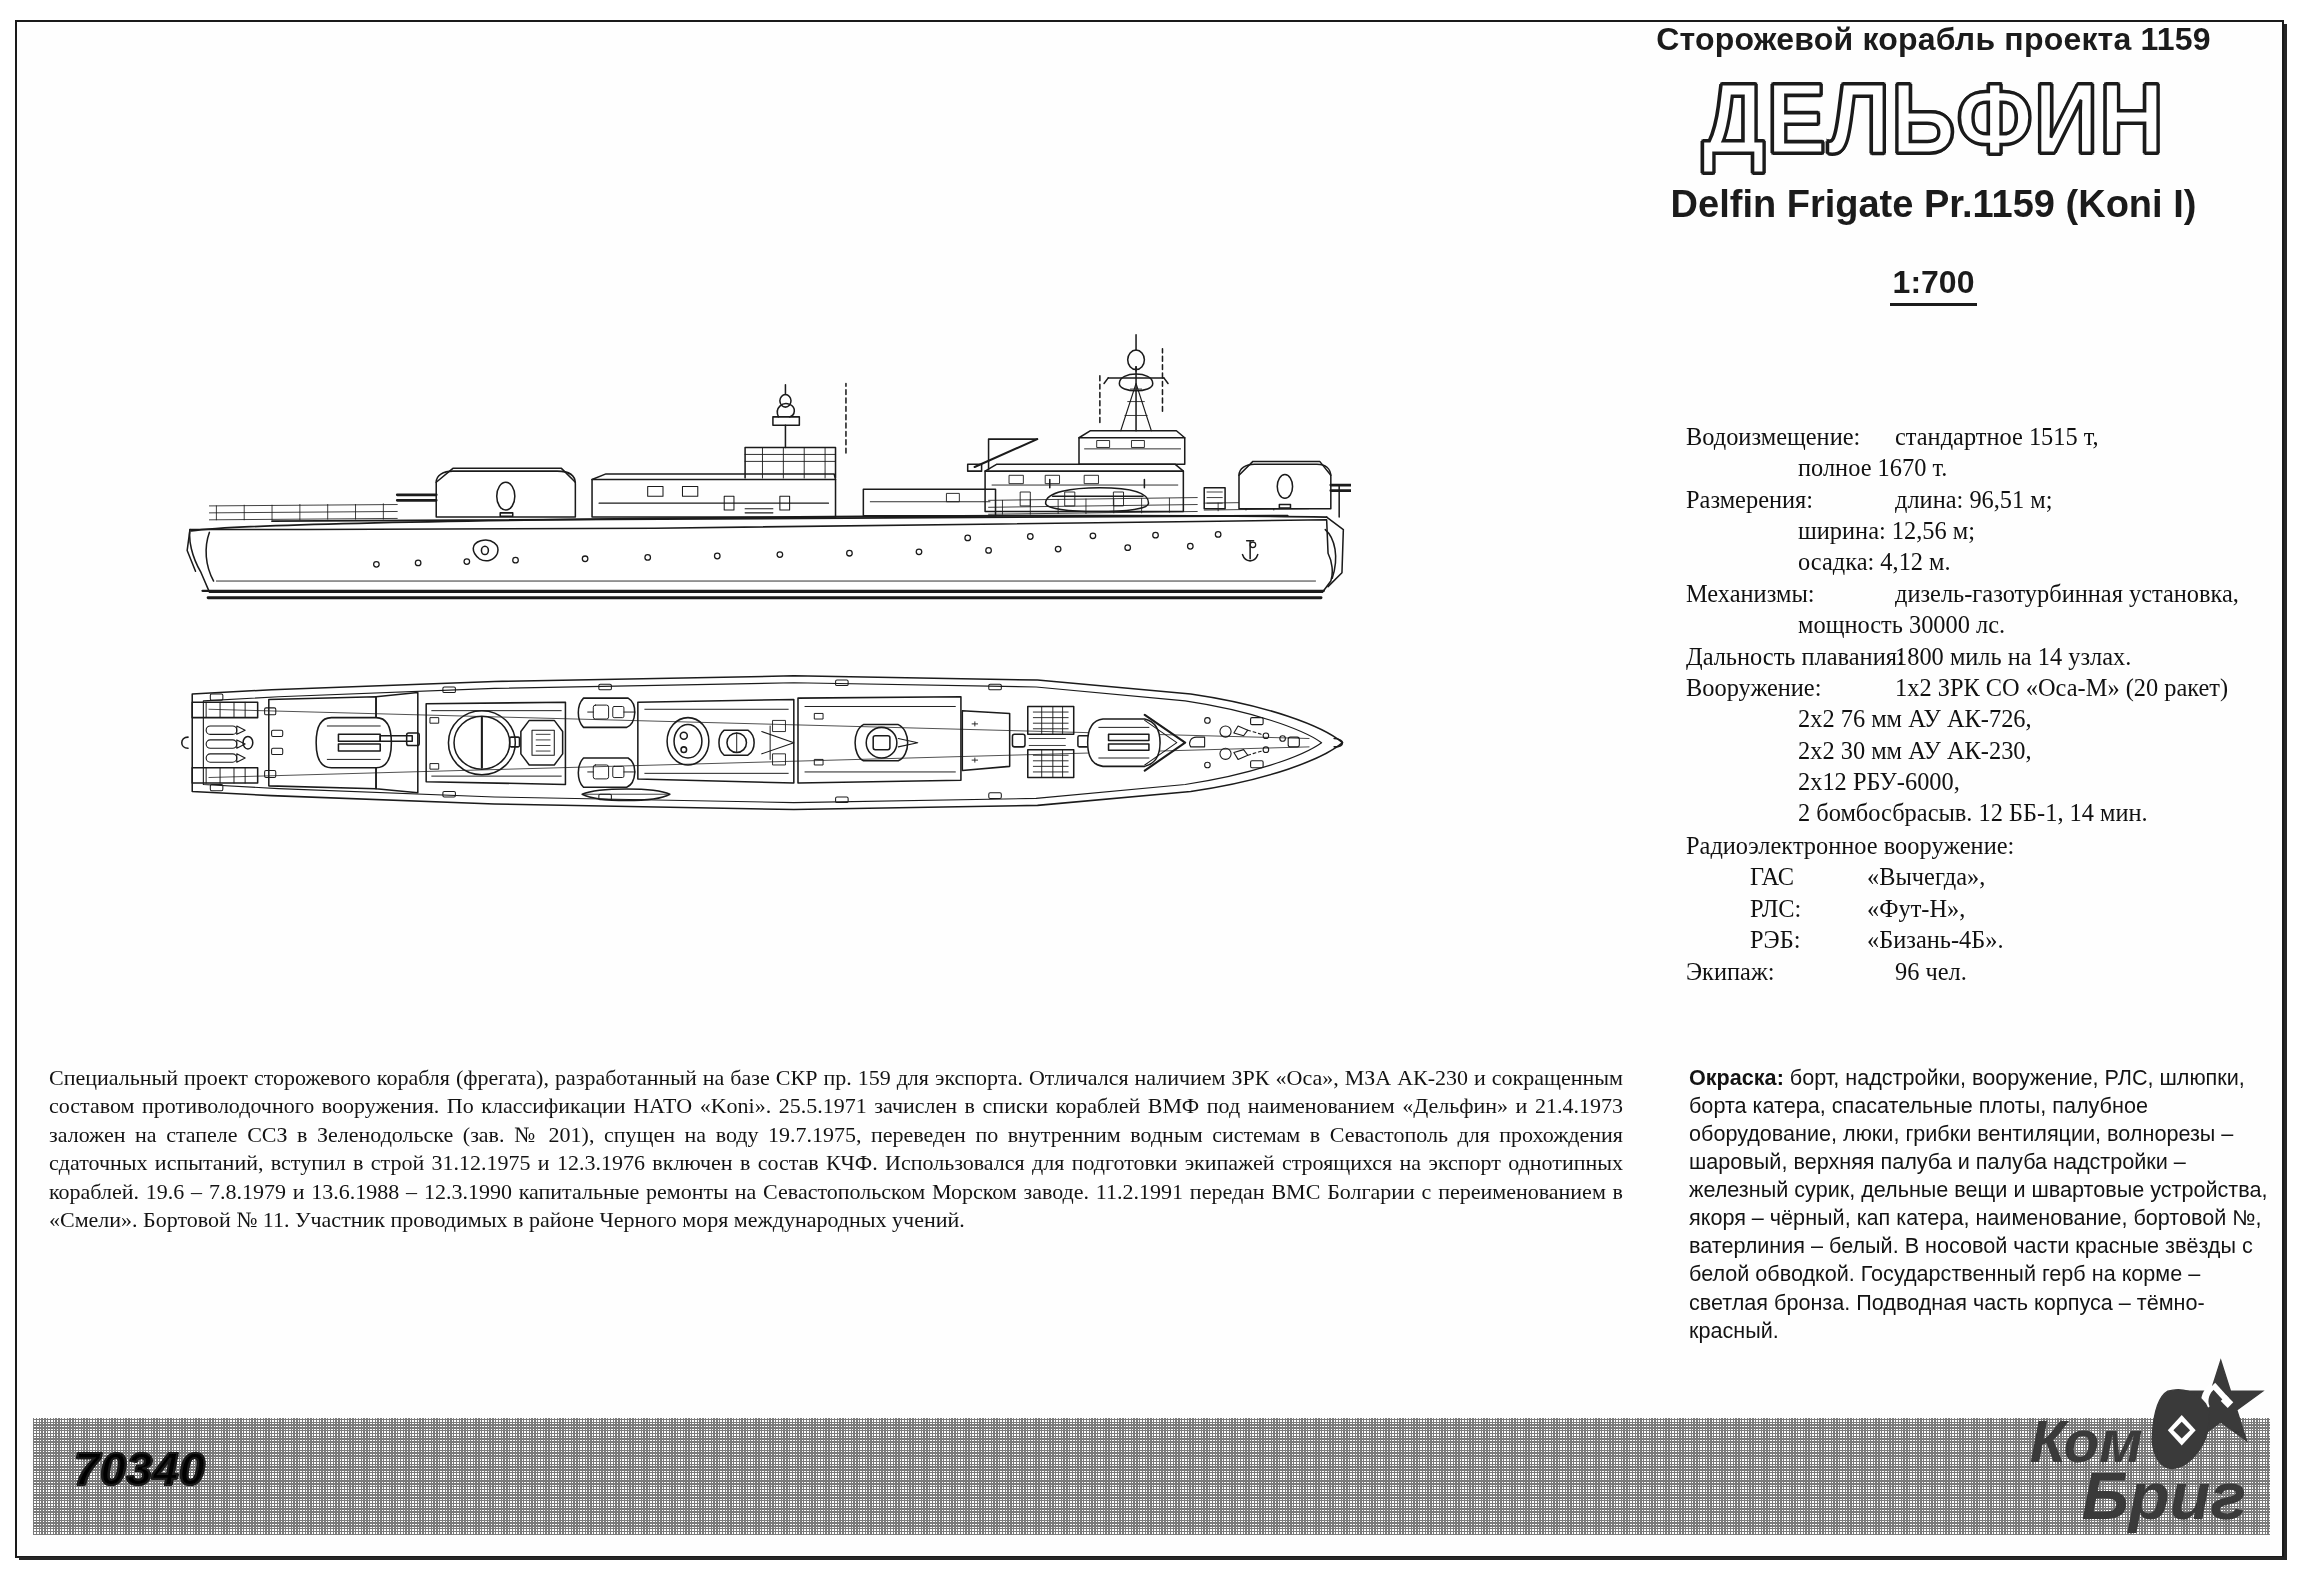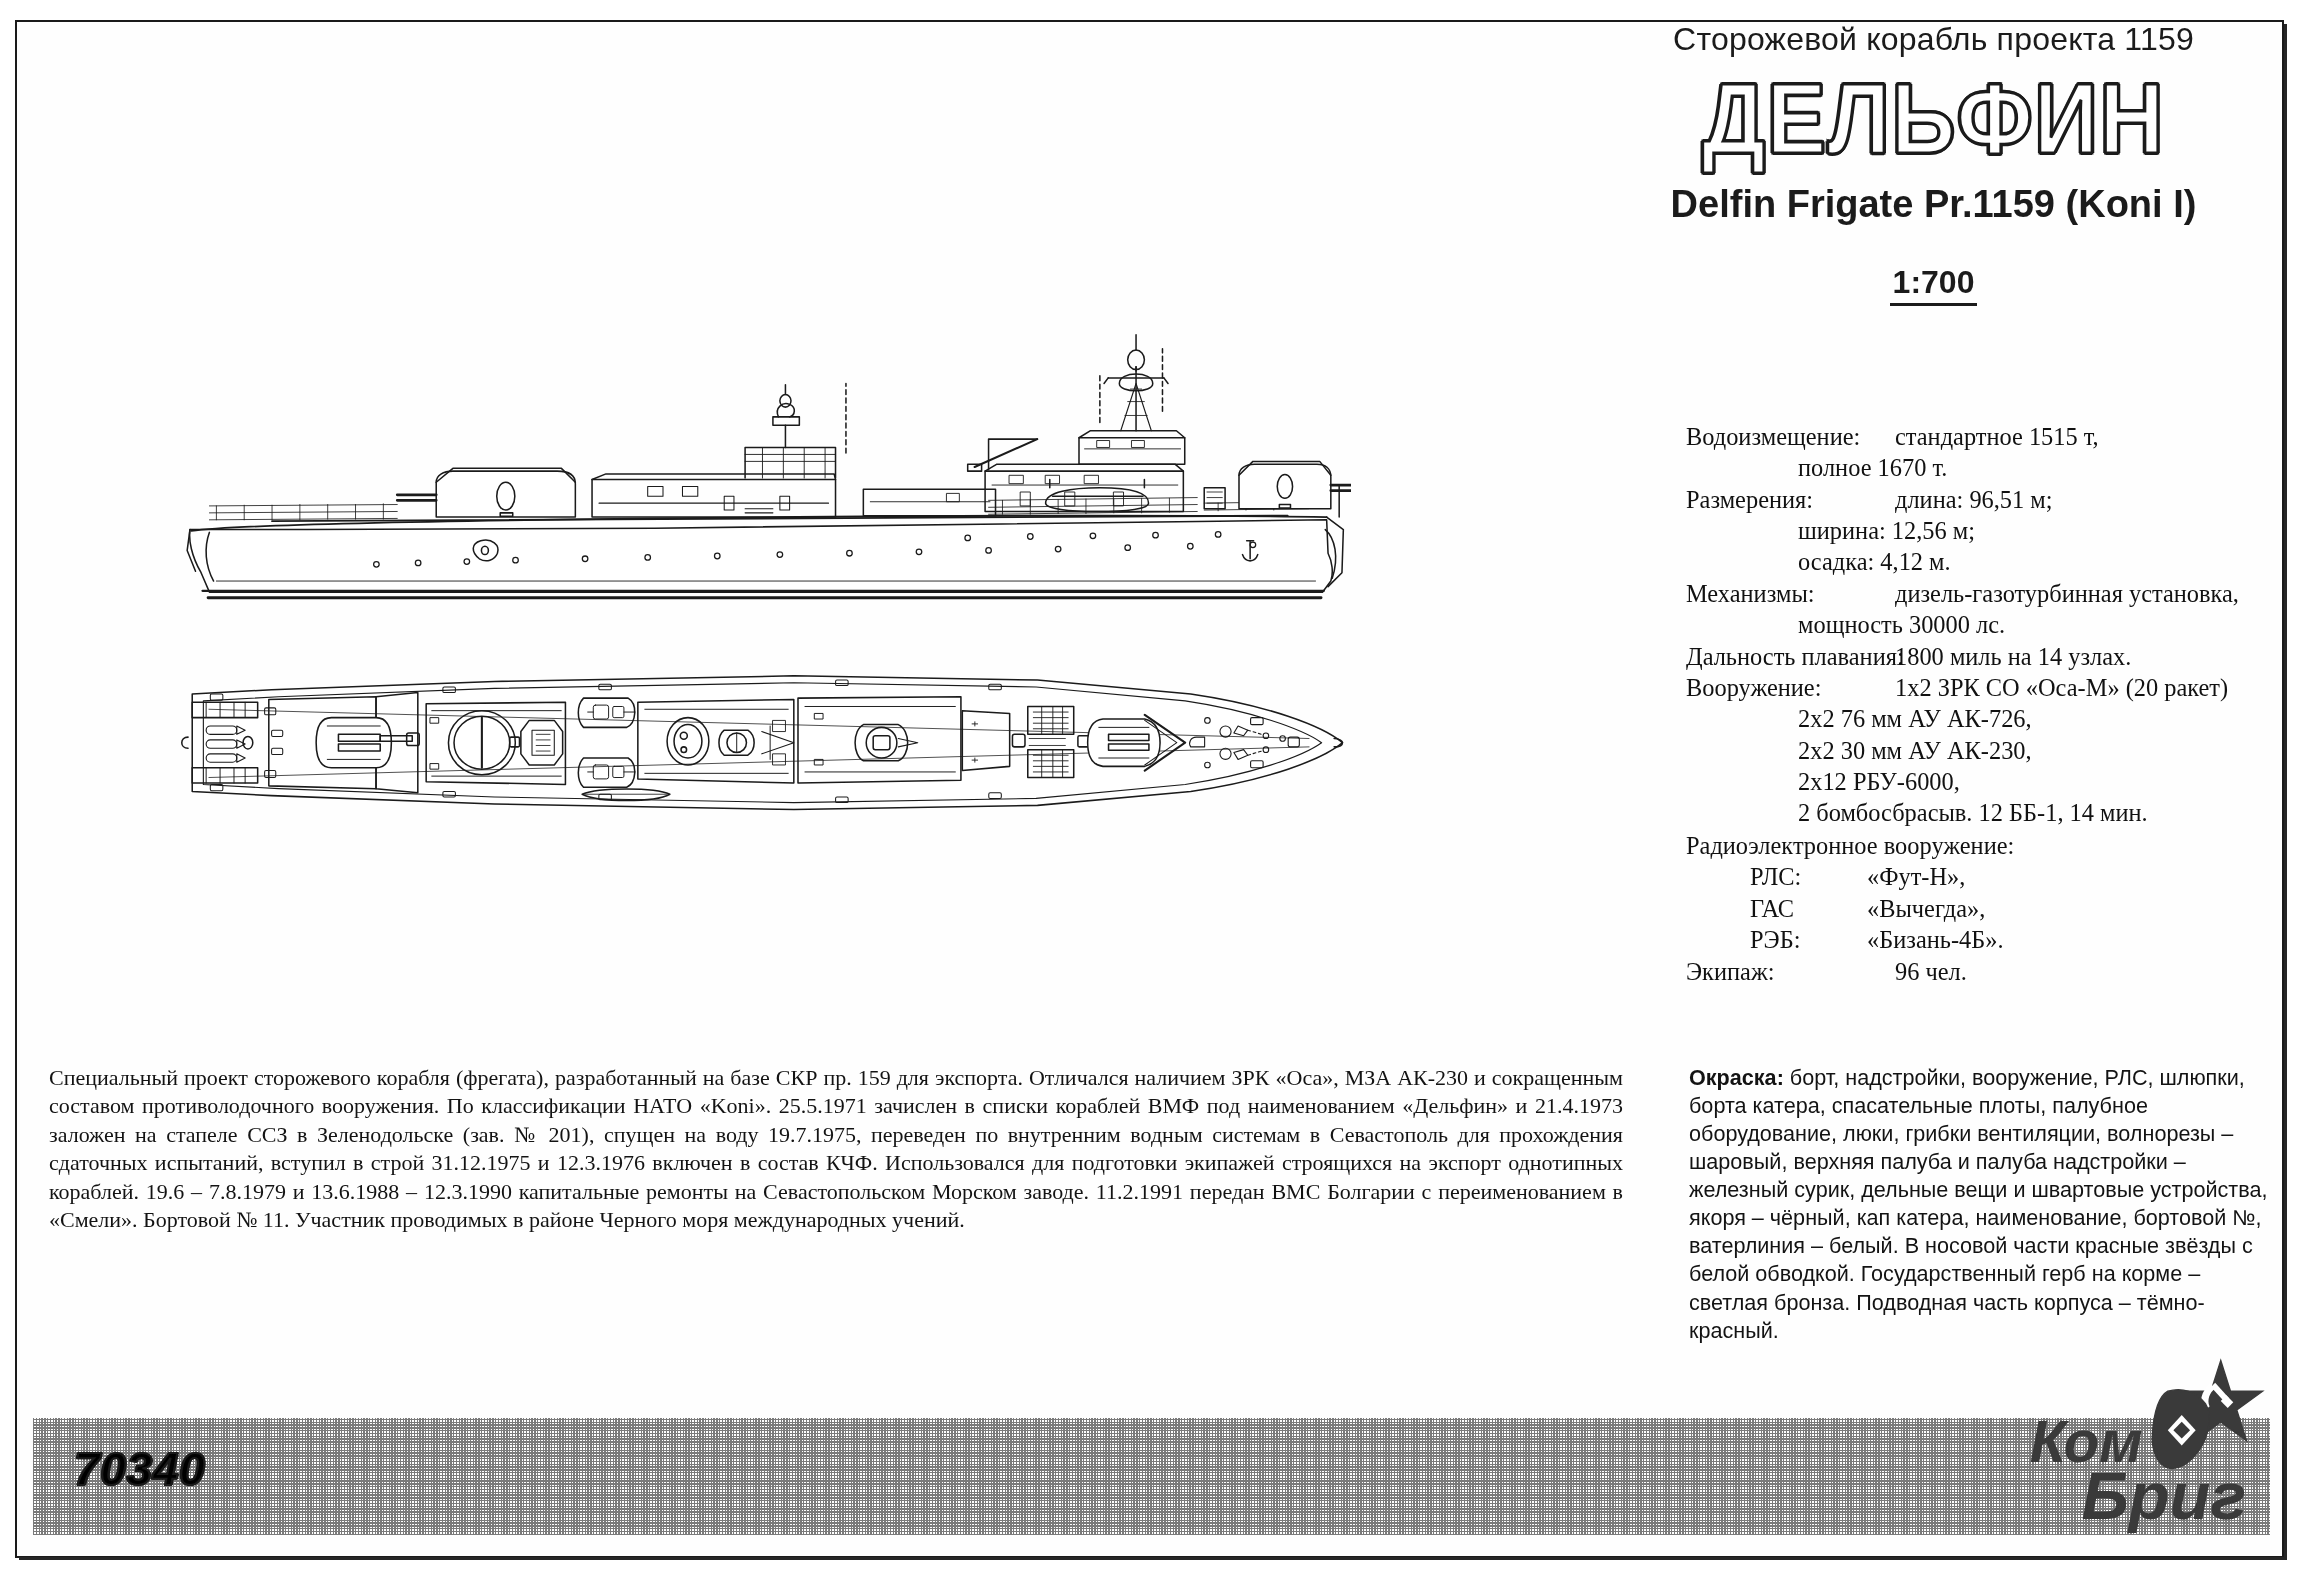--- a/index.html
+++ b/index.html
@@ -26,21 +26,21 @@
     border-bottom:3.5px solid #262626;
     pointer-events:none;
   }
 
   
   #titleblock{
     position:absolute; left:1585px; top:21px; width:697px; text-align:center;
   }
   .kicker{
     font-family:"Liberation Sans", sans-serif;
-    font-weight:normal; font-size:32px; letter-spacing:0.2px;
+    font-weight:bold; font-size:32px; letter-spacing:0.2px;
     color:#1b1b1b; white-space:nowrap;
   }
   .bigname{
     margin-top:9.8px;
     font-family:"Liberation Sans", sans-serif;
     font-weight:bold;
     font-size:89px;
     line-height:1.02;
     letter-spacing:1.4px;
     color:#ffffff;
@@ -169,26 +169,26 @@
     <div class="lab">Вооружение:</div>
     <div class="val">1х2 ЗРК СО «Оса-М» (20 ракет)</div>
   </div>
   <div class="cont">2х2 76 мм АУ АК-726,</div>
   <div class="cont">2х2 30 мм АУ АК-230,</div>
   <div class="cont">2х12 РБУ-6000,</div>
   <div class="cont">2 бомбосбрасыв. 12 ББ-1, 14 мин.</div>
 
   <div class="section">Радиоэлектронное вооружение:</div>
   <div class="sub">
+    <div class="slab">ГАС</div>
+    <div>«Вычегда»,</div>
+  </div>
+  <div class="sub">
     <div class="slab">РЛС:</div>
     <div>«Фут-Н»,</div>
-  </div>
-  <div class="sub">
-    <div class="slab">ГАС</div>
-    <div>«Вычегда»,</div>
   </div>
   <div class="sub">
     <div class="slab">РЭБ:</div>
     <div>«Бизань-4Б».</div>
   </div>
 
   <div class="row">
     <div class="lab">Экипаж:</div>
     <div class="val">96 чел.</div>
   </div>

